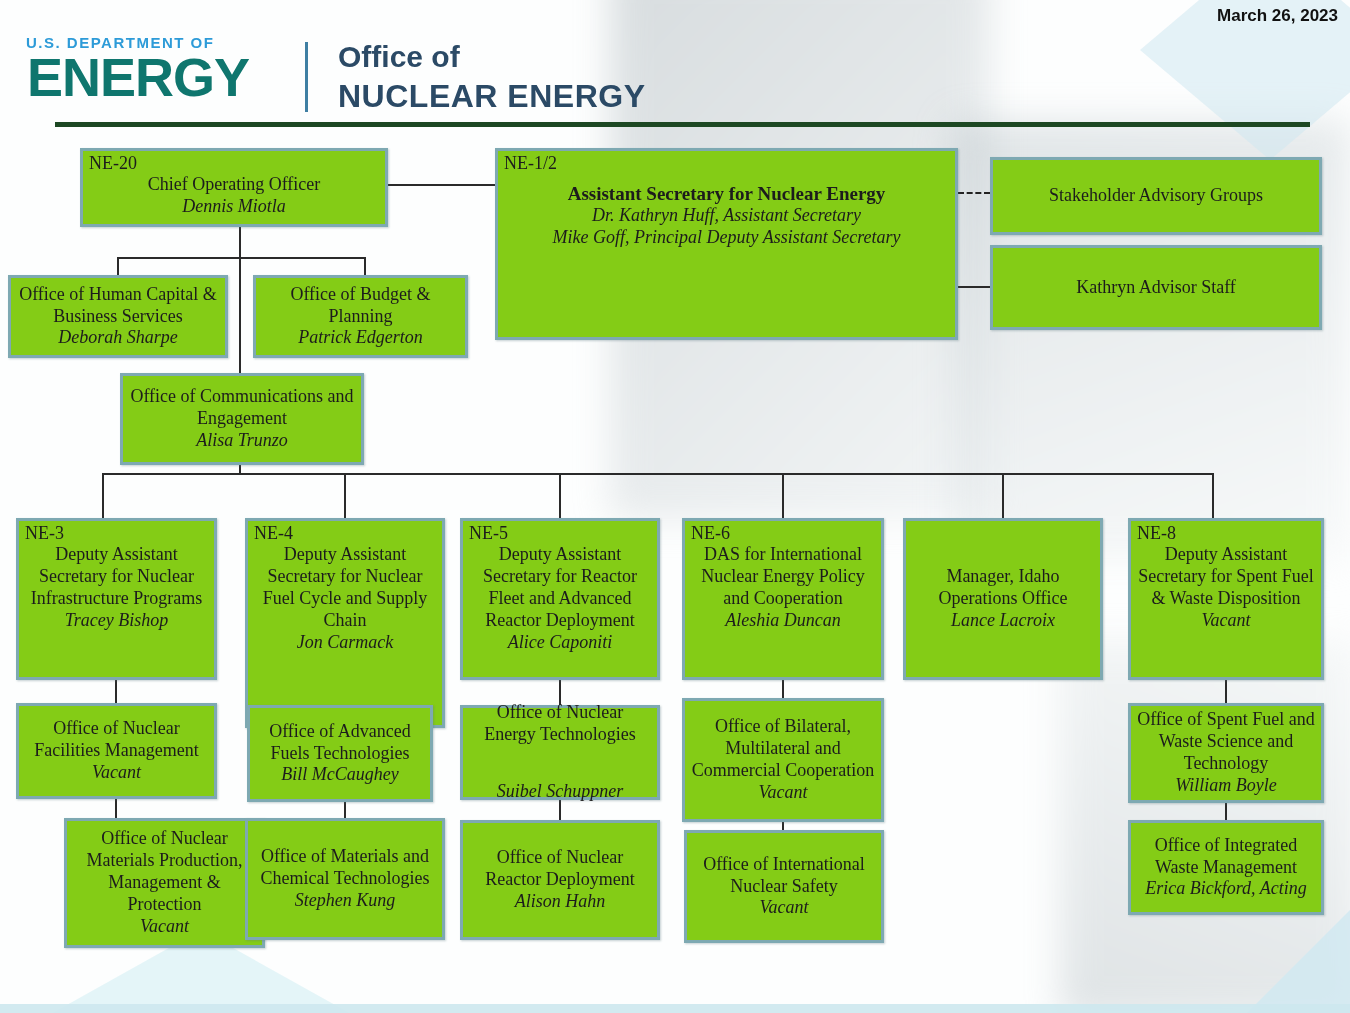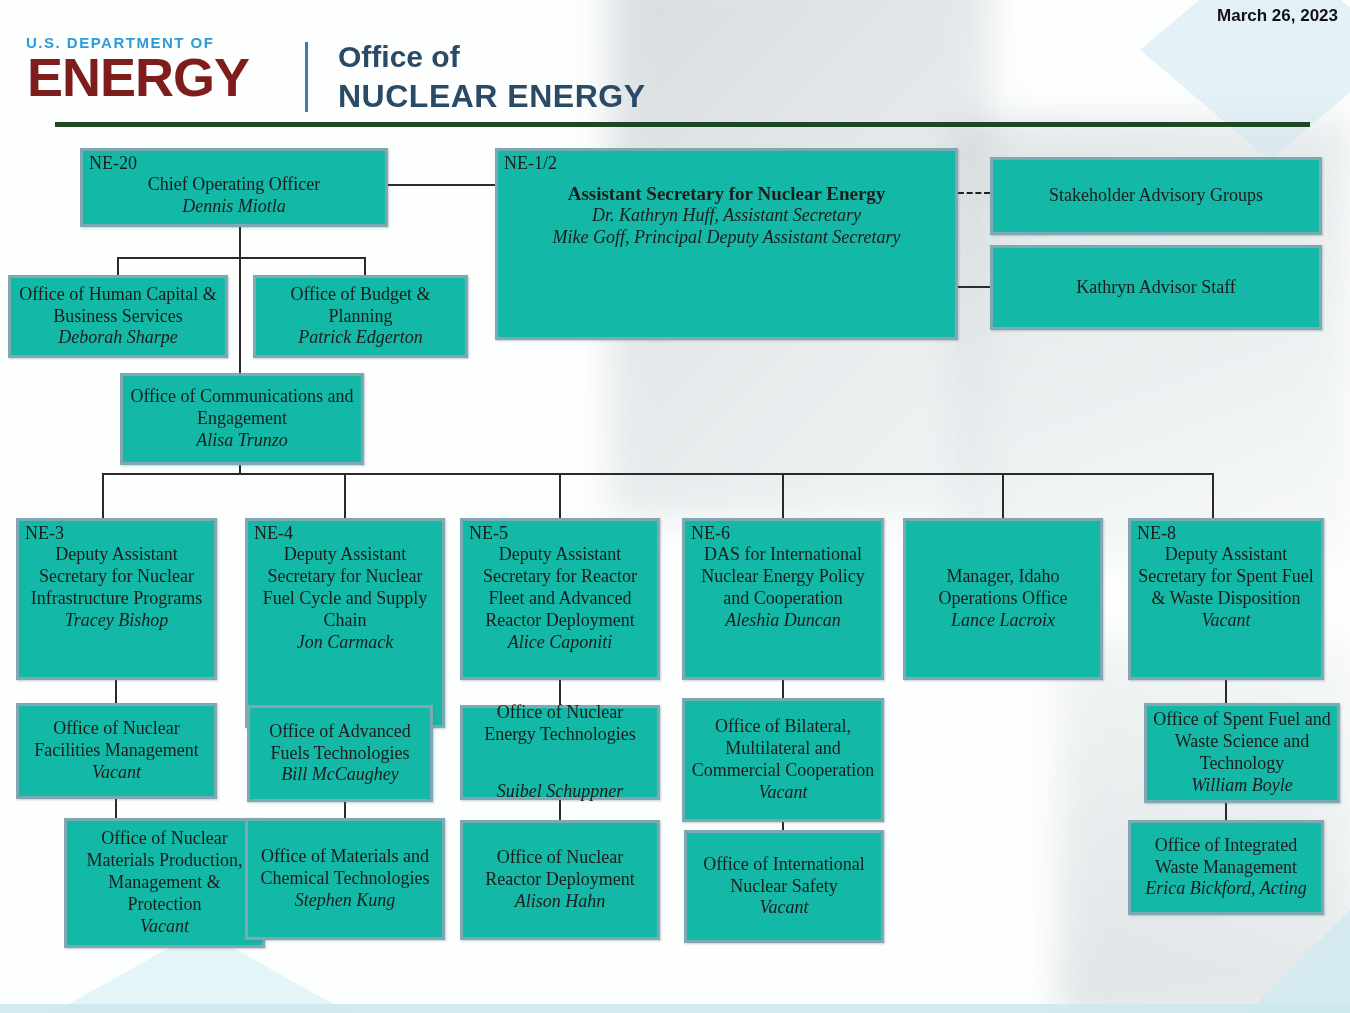--- a/index.html
+++ b/index.html
@@ -9,33 +9,33 @@
     font-family:"Liberation Serif", serif;
     color:#1c1c1c;
   }
   
   .wm{position:absolute;pointer-events:none;}
   .wm-blur{filter:blur(18px);}
   
   .dept-line{position:absolute;left:26px;top:34px;font-family:"Liberation Sans",sans-serif;
     font-size:15px;font-weight:bold;letter-spacing:1.5px;color:#2d9bd8;}
   .energy-word{position:absolute;left:27px;top:46px;font-family:"Liberation Sans",sans-serif;
-    font-size:54px;font-weight:800;letter-spacing:-1px;color:#7f1d1d;}
+    font-size:54px;font-weight:800;letter-spacing:-1px;color:#0f766e;}
   .logo-divider{position:absolute;left:305px;top:42px;width:3px;height:70px;background:#3f7fa3;}
   .office-of{position:absolute;left:338px;top:40px;font-family:"Liberation Sans",sans-serif;
     font-size:30px;font-weight:600;color:#2b4a66;}
   .nuclear-energy{position:absolute;left:338px;top:78px;font-family:"Liberation Sans",sans-serif;
     font-size:32px;font-weight:800;letter-spacing:.5px;color:#2b4a66;}
   .green-rule{position:absolute;left:55px;top:122px;width:1255px;height:5px;background:#1d4823;}
   .date{position:absolute;right:12px;top:6px;font-family:"Liberation Sans",sans-serif;
     font-size:17px;font-weight:bold;color:#111;}
   
   .node{
     position:absolute;box-sizing:border-box;
-    background:#14b8a6;border:3px solid #7ea9b2;
+    background:#84cc16;border:3px solid #7ea9b2;
     padding:2px 6px;text-align:center;line-height:1.22;
     box-shadow:1px 1px 2px rgba(90,120,125,.35);
   }
   .node .code{text-align:left;font-size:18px;line-height:1.15;}
   .node .title{font-size:18px;}
   .node .title-bold{font-size:19px;font-weight:bold;margin-top:8px;}
   .node .person{font-size:18px;font-style:italic;}
   .node.center{display:flex;flex-direction:column;justify-content:center;}
   
   .hline{position:absolute;height:2px;background:#2a2a2a;}
@@ -185,21 +185,21 @@
   <div class="node center" style="left:903px;top:518px;width:200px;height:162px;">
     <div class="title">Manager, Idaho Operations Office</div>
     <div class="person">Lance Lacroix</div>
   </div>
 
   <div class="node" style="left:1128px;top:518px;width:196px;height:162px;">
     <div class="code">NE-8</div>
     <div class="title">Deputy Assistant Secretary for Spent Fuel &amp; Waste Disposition</div>
     <div class="person">Vacant</div>
   </div>
-  <div class="node center" style="left:1128px;top:703px;width:196px;height:100px;margin-left:16px;">
+  <div class="node center" style="left:1128px;top:703px;width:196px;height:100px;">
     <div class="title">Office of Spent Fuel and Waste Science and Technology</div>
     <div class="person">William Boyle</div>
   </div>
   <div class="node center" style="left:1128px;top:820px;width:196px;height:95px;">
     <div class="title">Office of Integrated Waste Management</div>
     <div class="person">Erica Bickford, Acting</div>
   </div>
 
 </div>
 

